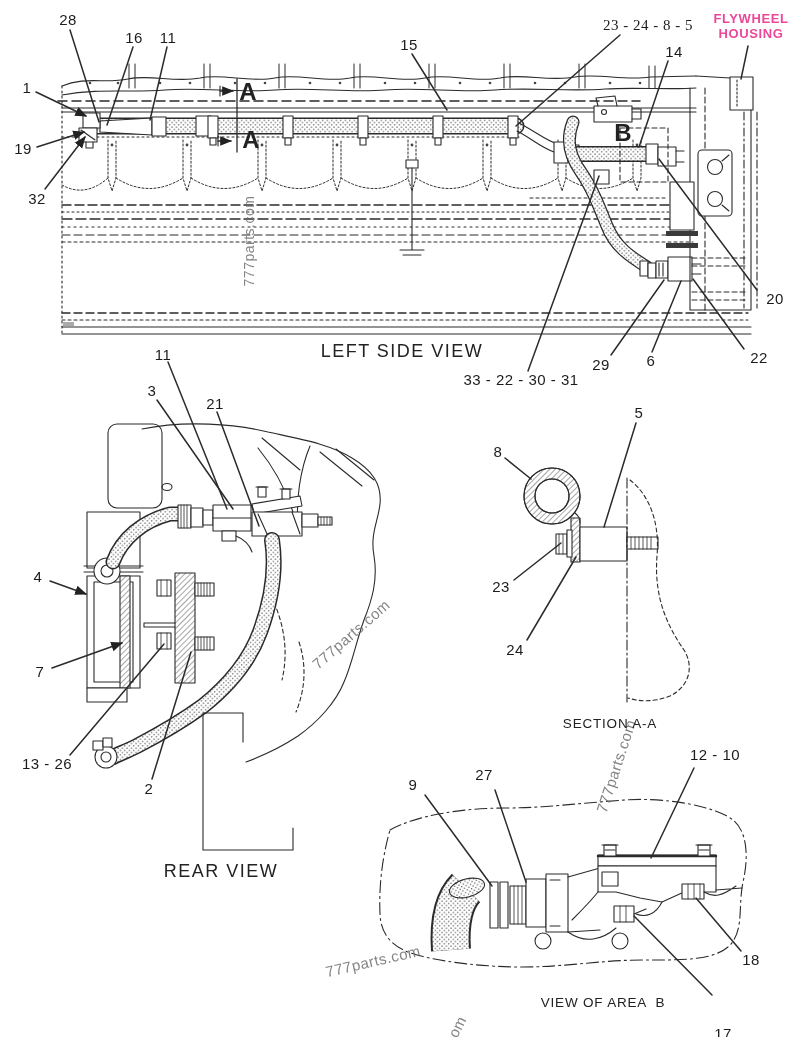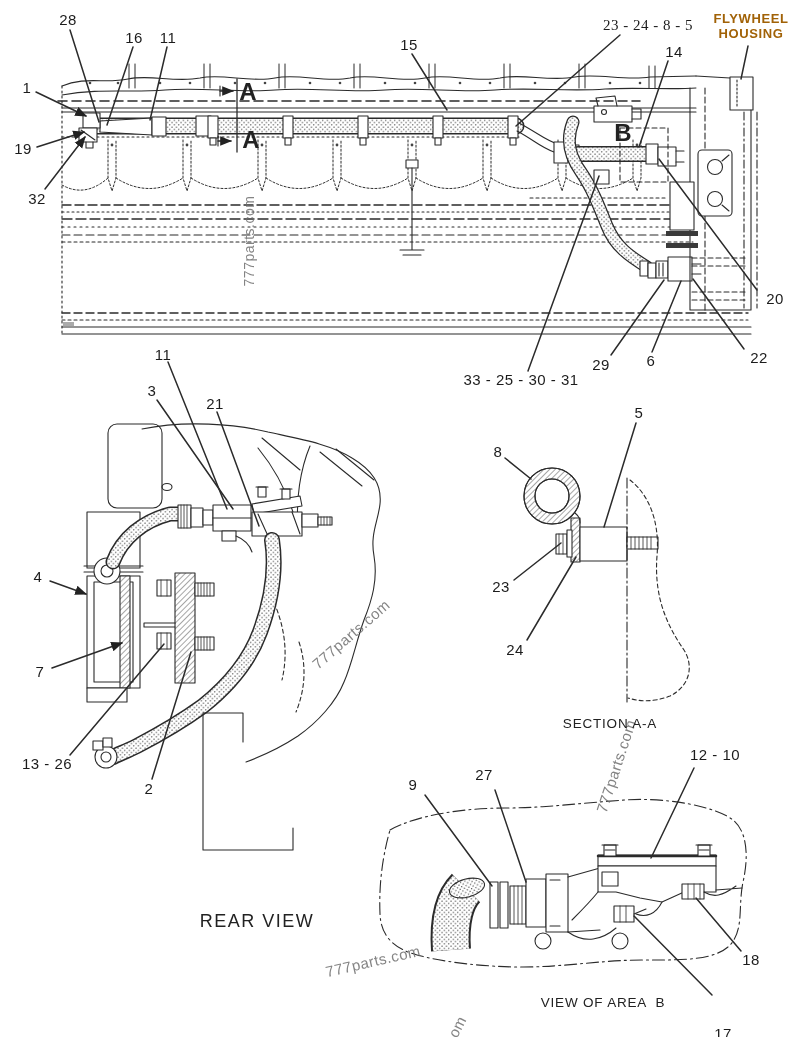--- a/index.html
+++ b/index.html
@@ -8,21 +8,21 @@
   #stage svg{position:absolute;left:0;top:0;}
   .co{position:absolute;transform:translate(-50%,-50%);font-size:15px;line-height:1;
       white-space:nowrap;color:#1c1c1c;letter-spacing:.5px;}
   .letter{position:absolute;transform:translate(-50%,-50%);font-size:24px;line-height:1;
       font-weight:bold;color:#222;}
   .title-lg{position:absolute;transform:translate(-50%,-50%);font-size:18px;letter-spacing:1.5px;
       color:#222;white-space:pre;}
   .title-sm{position:absolute;transform:translate(-50%,-50%);font-size:13.5px;letter-spacing:.8px;
       color:#222;white-space:pre;}
   .fw-label{position:absolute;transform:translate(-50%,0);font-size:13px;font-weight:bold;
-      letter-spacing:.6px;text-align:center;white-space:pre-line;line-height:1.15;color:#a16207;}
+      letter-spacing:.6px;text-align:center;white-space:pre-line;line-height:1.15;color:#ec4899;}
   .wm{position:absolute;transform:translate(-50%,-50%) rotate(var(--rot));font-size:15px;
       color:#6f6f6f;opacity:.85;letter-spacing:.5px;white-space:nowrap;}
 </style>
 </head>
 <body>
 
 <div id="stage">
 
 <svg width="800" height="1037" viewBox="0 0 800 1037" xmlns="http://www.w3.org/2000/svg">
 <defs>
@@ -345,30 +345,31 @@
 <span class="co" style="left:27px;top:87px;">1</span>
 <span class="co" style="left:23px;top:148px;">19</span>
 <span class="co" style="left:37px;top:198px;">32</span>
 <span class="letter" style="left:248px;top:92px;">A</span>
 <span class="letter" style="left:251px;top:140px;">A</span>
 <span class="letter" style="left:623px;top:133px;">B</span>
 <span class="co" style="left:775px;top:298px;">20</span>
 <span class="co" style="left:759px;top:357px;">22</span>
 <span class="co" style="left:651px;top:360px;">6</span>
 <span class="co" style="left:601px;top:364px;text-align:center;">29</span>
-<span class="co" style="left:521px;top:379px;">33 - 25 - 30 - 31</span>
+<span class="co" style="left:521px;top:379px;">33 - 22 - 30 - 31</span>
+<span class="title-lg" style="left:402px;top:351px;">LEFT SIDE VIEW</span>
 
 <span class="co" style="left:163px;top:354px;">11</span>
 <span class="co" style="left:152px;top:390px;">3</span>
 <span class="co" style="left:215px;top:403px;">21</span>
 <span class="co" style="left:38px;top:576px;">4</span>
 <span class="co" style="left:40px;top:671px;">7</span>
 <span class="co" style="left:47px;top:763px;">13 - 26</span>
 <span class="co" style="left:149px;top:788px;">2</span>
-<span class="title-lg" style="left:221px;top:921px;margin-left:36px;">REAR VIEW</span>
+<span class="title-lg" style="left:221px;top:871px;">REAR VIEW</span>
 
 <span class="co" style="left:498px;top:451px;">8</span>
 <span class="co" style="left:639px;top:412px;">5</span>
 <span class="co" style="left:501px;top:586px;">23</span>
 <span class="co" style="left:515px;top:649px;">24</span>
 <span class="title-sm" style="left:610px;top:723px;">SECTION A-A</span>
 
 <span class="co" style="left:413px;top:784px;">9</span>
 <span class="co" style="left:484px;top:774px;">27</span>
 <span class="co" style="left:715px;top:754px;text-align:center;">12 - 10</span>

